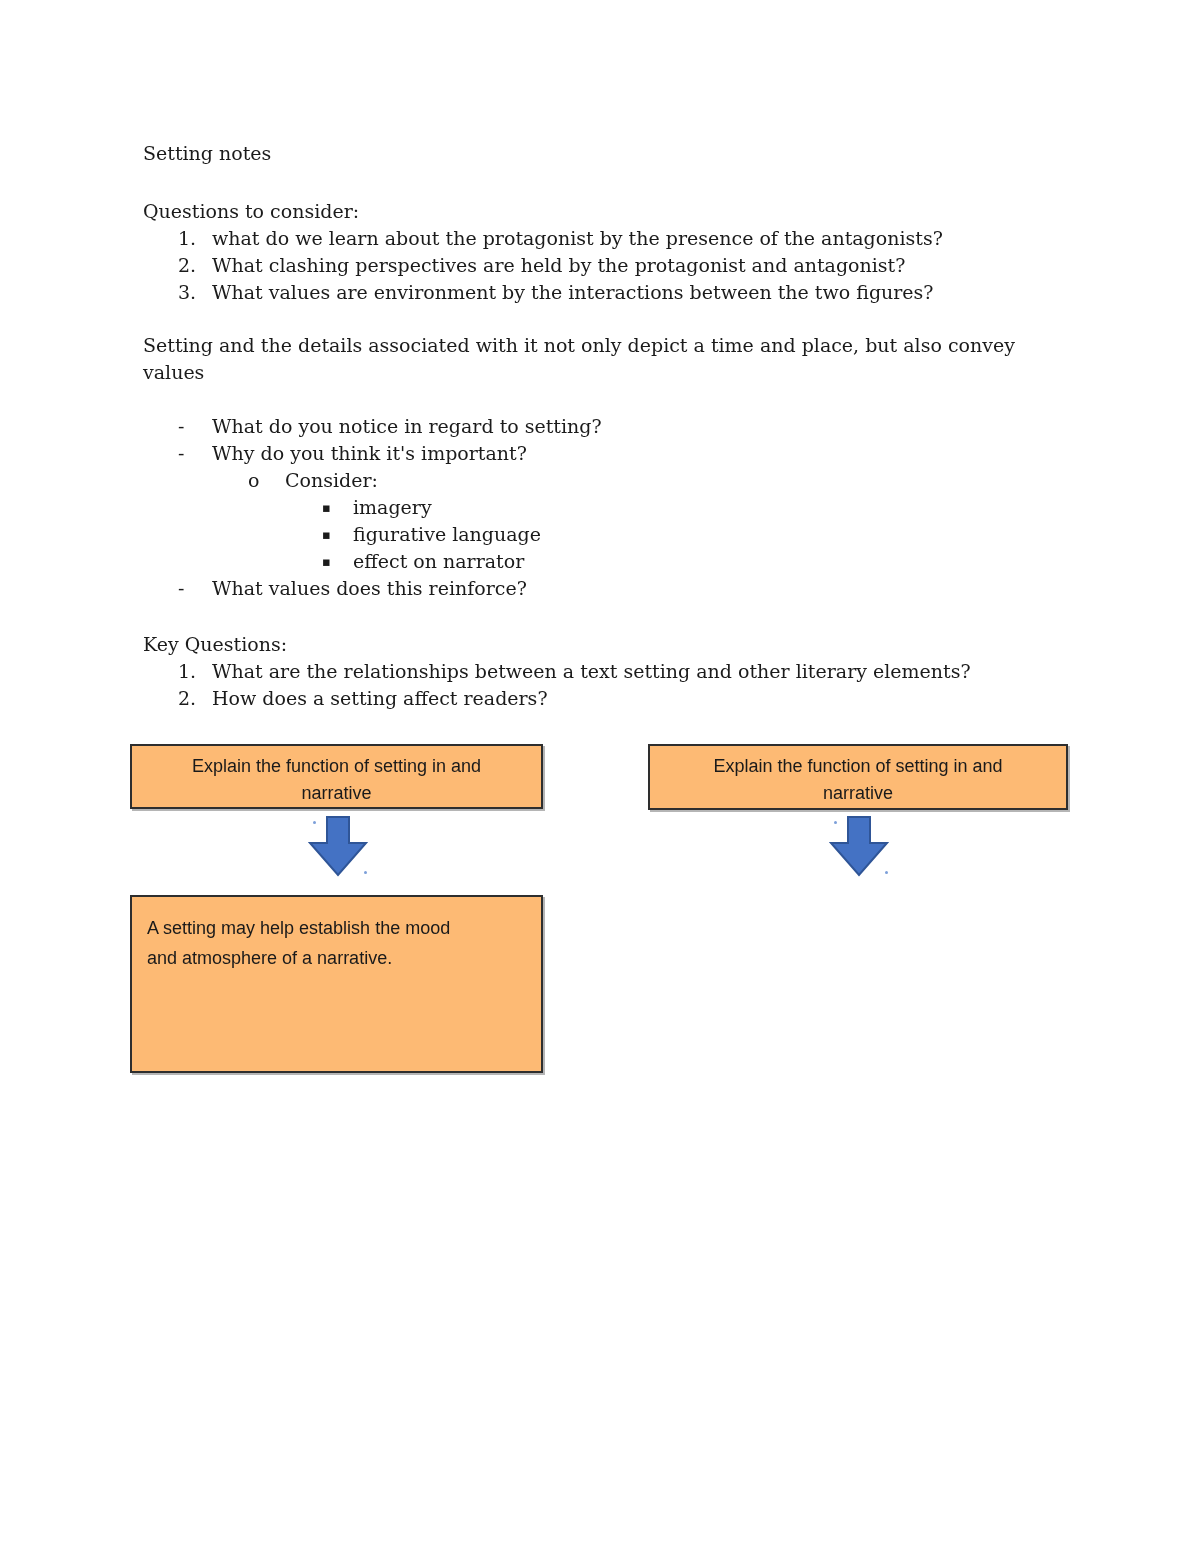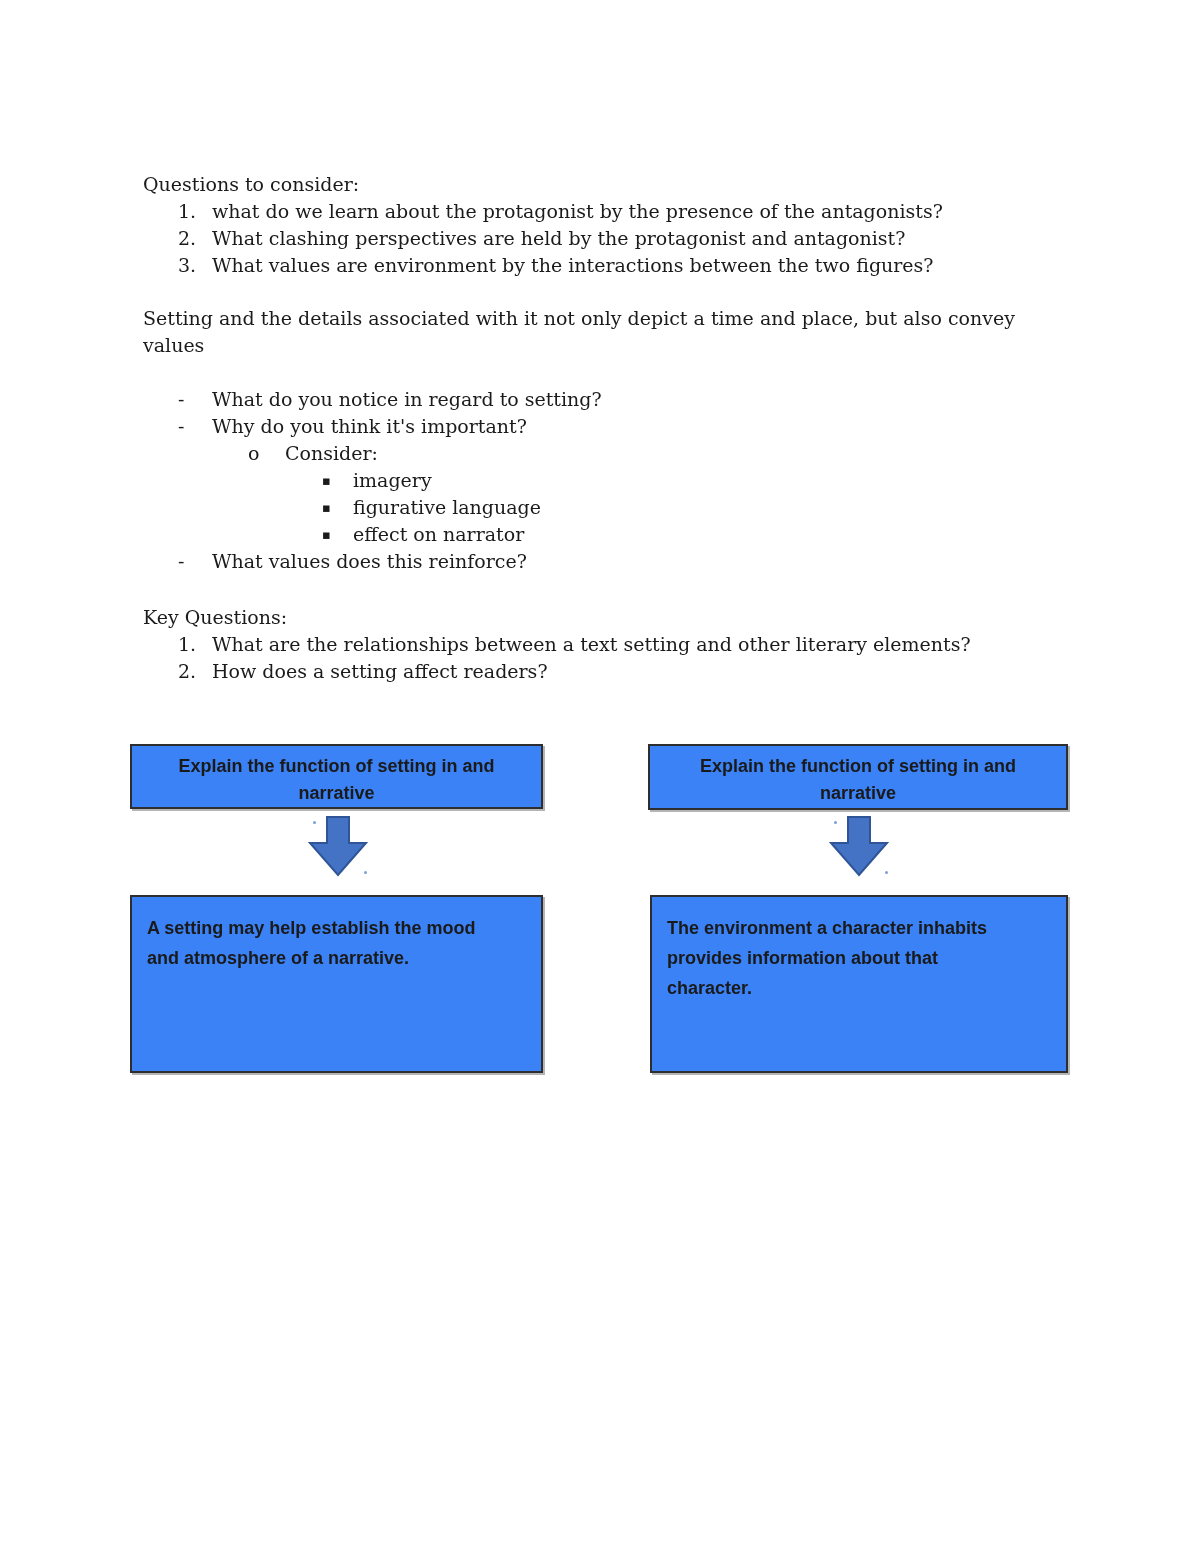--- a/index.html
+++ b/index.html
@@ -23,24 +23,24 @@
   .lvl1 .marker { width:34px; }
   .lvl2 { padding-left:105px; }
   .lvl2 .marker { width:37px; }
   .lvl3 { padding-left:179px; }
   .lvl3 .marker { width:31px; font-size:13px; }
   .kq-gap { margin-top:29px; }
 
   
   .flow-box {
     position:absolute; box-sizing:border-box;
-    background:#3b82f6; border:2px solid #2e2e2e;
+    background:#fdba74; border:2px solid #2e2e2e;
     box-shadow:2px 2px 0 rgba(120,120,120,.55);
     font-family:"Liberation Sans", sans-serif;
-    font-weight:bold; font-size:18px; color:#1a1a1a;
+    font-weight:normal; font-size:18px; color:#1a1a1a;
   }
   .flow-box.top { text-align:center; padding-top:7px; line-height:27px; }
   .flow-box.bottom { text-align:left; padding:16px 15px; line-height:30px; }
   .box-tl { left:130px; top:744px; width:413px; height:65px; }
   .box-tr { left:648px; top:744px; width:420px; height:66px; }
   .box-bl { left:130px; top:895px; width:413px; height:178px; }
   .box-br { left:650px; top:895px; width:418px; height:178px; }
 
   .arrow-wrap { position:absolute; width:62px; height:62px; }
   .arrow-left { left:307px; top:816px; }
@@ -52,20 +52,21 @@
   .dot-a { left:6px; top:5px; }
   .dot-b { left:57px; top:55px; }
 </style>
 </head>
 <body>
 
 <div class="page">
 
   <div class="doc">
 
+    <div class="doc-title">Setting notes</div>
 
     <div class="section-heading">Questions to consider:</div>
     <div class="list">
       <div class="li lvl1">
         <span class="marker">1.</span>
         <span>what do we learn about the protagonist by the presence of the antagonists?</span>
       </div>
       <div class="li lvl1">
         <span class="marker">2.</span>
         <span>What clashing perspectives are held by the protagonist and antagonist?</span>
@@ -148,19 +149,14 @@
     <svg width="62" height="62" viewBox="0 0 62 62">
       <path d="M20 1 H42 V27 H59 L31 59 L3 27 H20 Z" fill="#4472c4" stroke="#2f5597" stroke-width="2" stroke-linejoin="miter"></path>
     </svg>
   </div>
 
   <div class="flow-box bottom box-bl">
     <div>A setting may help establish the mood</div>
     <div>and atmosphere of a narrative.</div>
   </div>
 
-  <div class="flow-box bottom box-br">
-    <div>The environment a character inhabits</div>
-    <div>provides information about that</div>
-    <div>character.</div>
-  </div>
 
 </div>
 
 </body></html>

